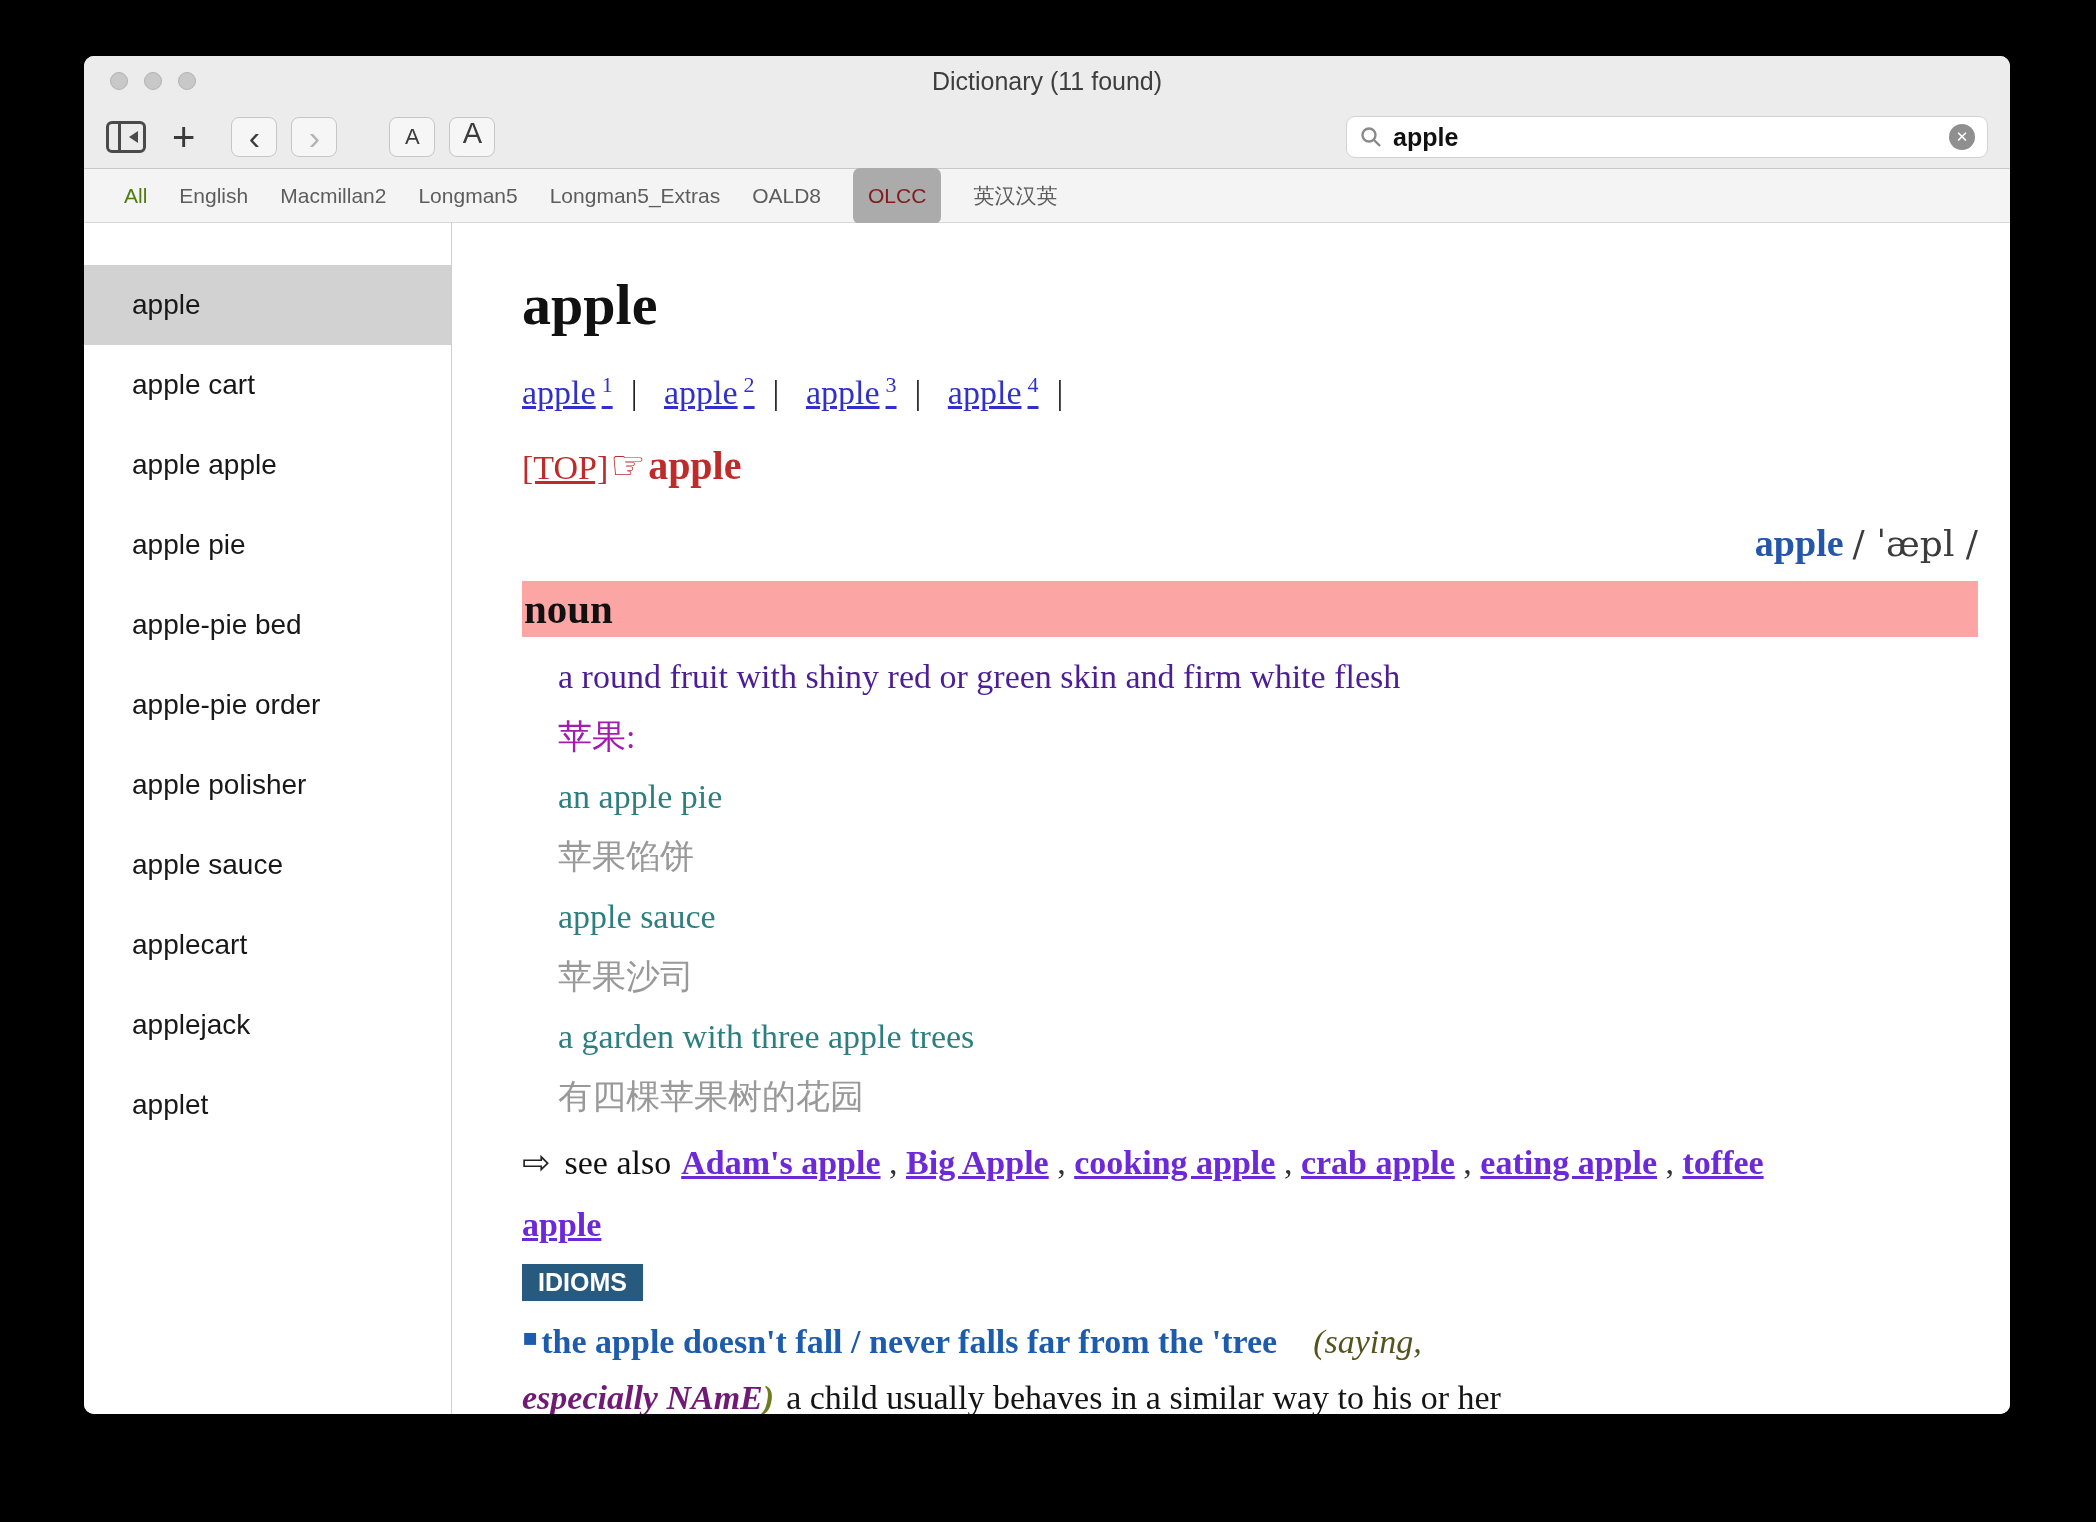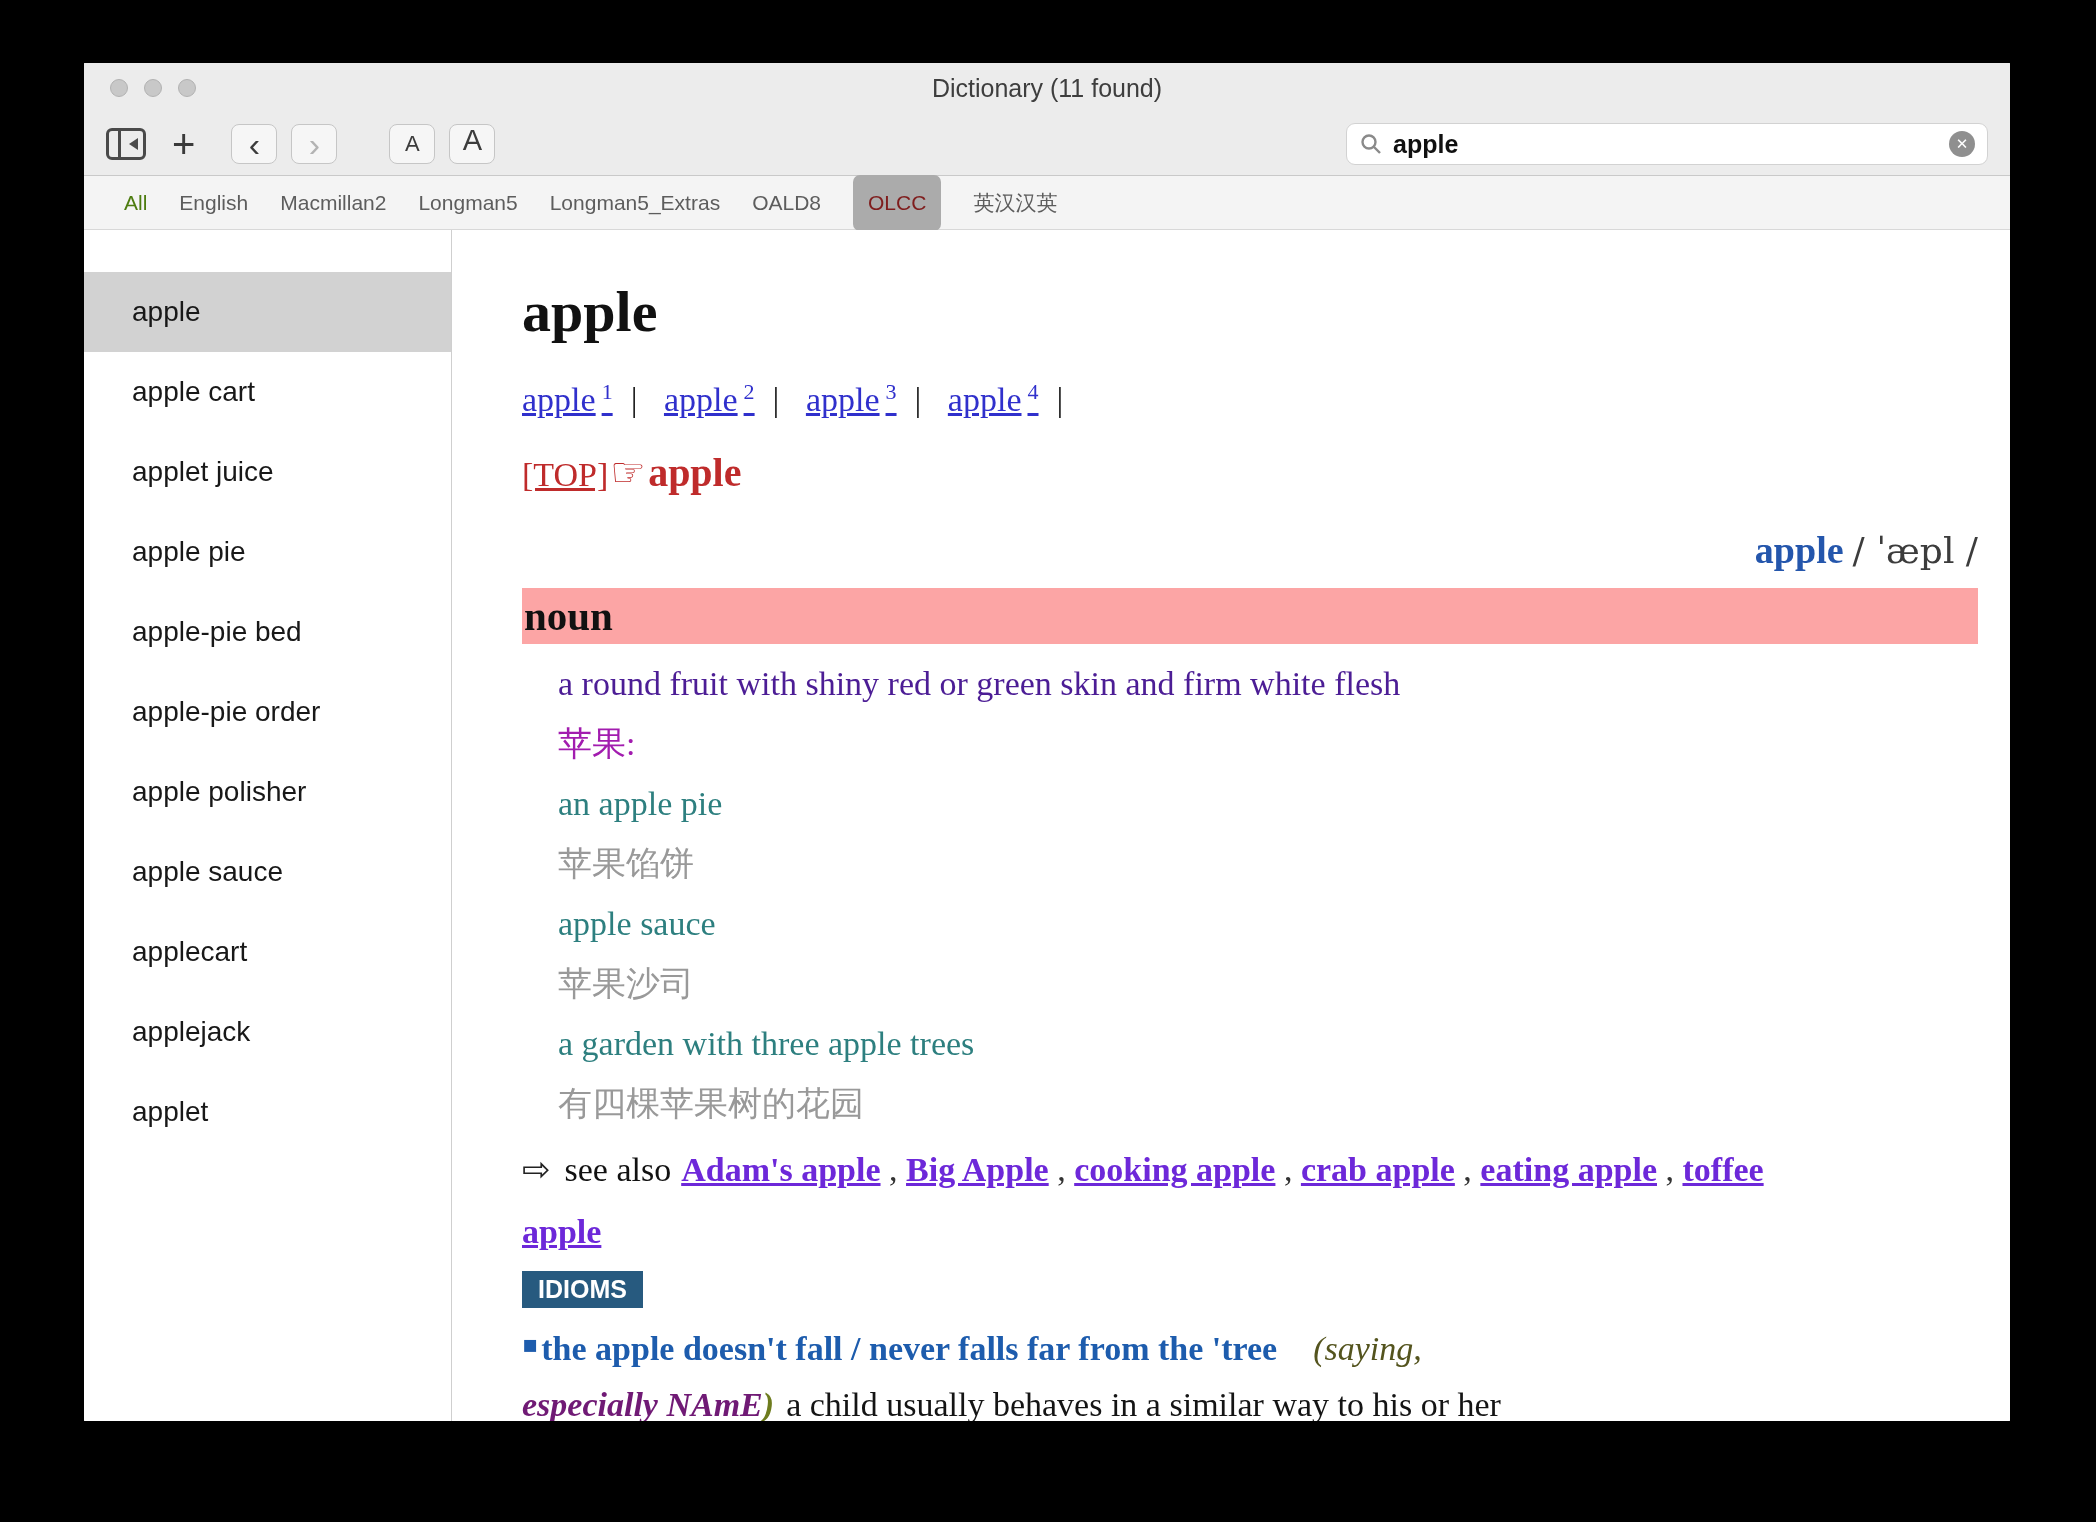--- a/index.html
+++ b/index.html
@@ -1,19 +1,19 @@
 <!DOCTYPE html>
 <html><head>
 <meta charset="utf-8">
 <style>
   html,body{margin:0;padding:0;}
   body{width:2096px;height:1522px;background:#000;position:relative;overflow:hidden;
        font-family:"Liberation Sans","DejaVu Sans",sans-serif;}
-  .window{position:absolute;left:84px;top:63px;width:1926px;height:1358px;
-          border-radius:1px;background:#fff;overflow:hidden;}
+  .window{position:absolute;left:84px;top:56px;width:1926px;height:1358px;
+          border-radius:10px;background:#fff;overflow:hidden;}
 
   
   .titlebar{height:50px;background:#ececec;position:relative;
             display:flex;align-items:center;justify-content:center;}
   .traffic{position:absolute;left:26px;top:0;height:100%;display:flex;align-items:center;gap:16px;}
   .light{width:18px;height:18px;border-radius:50%;background:#c8c8c8;border:1px solid #b2b2b2;box-sizing:border-box;}
   .title{font-size:25px;color:#3e3e3e;}
 
   
   .toolbar{height:62px;background:#ececec;border-bottom:1px solid #c9c9c9;
@@ -156,21 +156,21 @@
     </div>
 
   <div class="body-row">
 
     <div class="sidebar">
 
         <div class="side-item selected">apple</div>
 
         <div class="side-item">apple cart</div>
 
-        <div class="side-item">applet juice</div>
+        <div class="side-item">apple apple</div>
 
         <div class="side-item">apple pie</div>
 
         <div class="side-item">apple-pie bed</div>
 
         <div class="side-item">apple-pie order</div>
 
         <div class="side-item">apple polisher</div>
 
         <div class="side-item">apple sauce</div>

